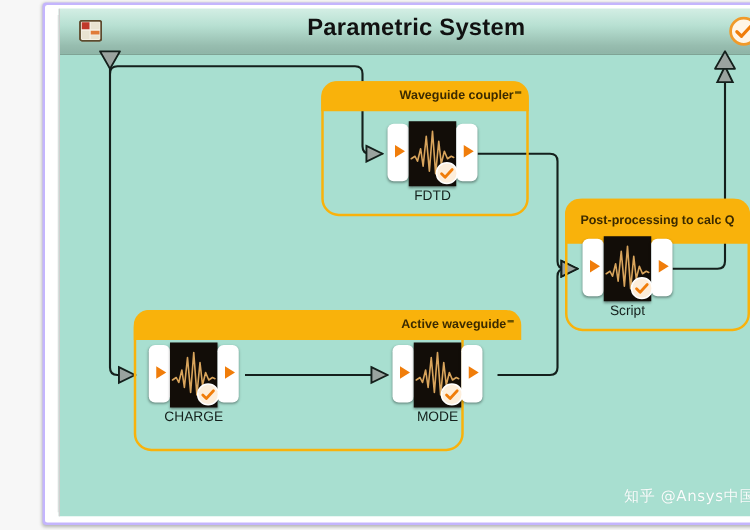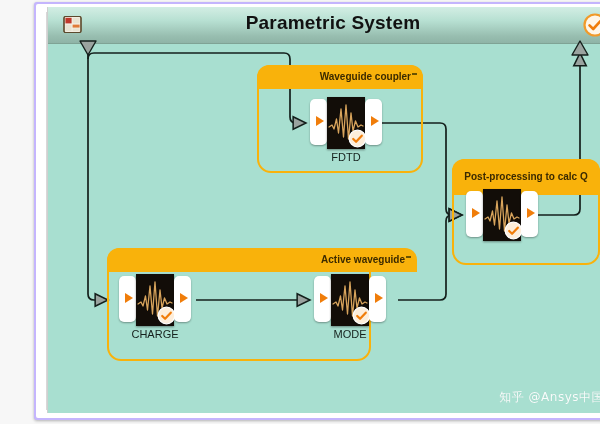--- a/index.html
+++ b/index.html
@@ -226,20 +226,21 @@
             </div>
             <div class="tab right"></div>
             <div class="tri r"></div>
             <div class="badge">
               <svg viewBox="0 0 24 24" width="19" height="19">
                 <circle cx="12" cy="12" r="10.5" fill="#fdeedb" stroke="#ffffff" stroke-width="1.6"></circle>
                 <path d="M6.6 12.6 L10.2 16.1 L17.4 8.4" fill="none" stroke="#f07d0a" stroke-width="2.8" stroke-linecap="round" stroke-linejoin="round"></path>
               </svg>
             </div>
           </div>
+          <div class="node-label">Script</div>
         </div>
 
         <div class="group" style="left:59px;top:241px;width:264px;height:113px;">
           <div class="group-head" style="width:310px;height:24px;">
             <span>Active waveguide</span>
               <span class="cursor-mark"></span>
           </div>
         </div>
 
         <div class="node" style="left:71px;top:267px;">

